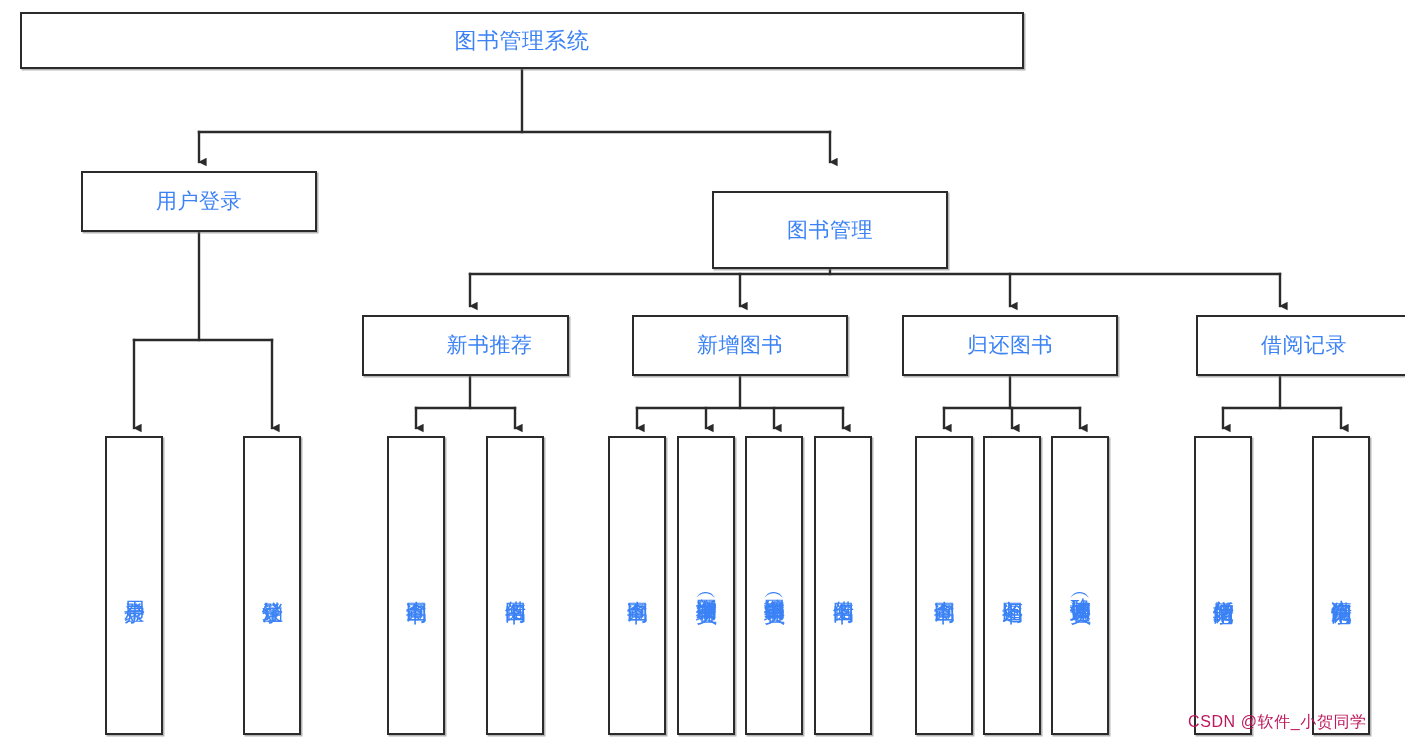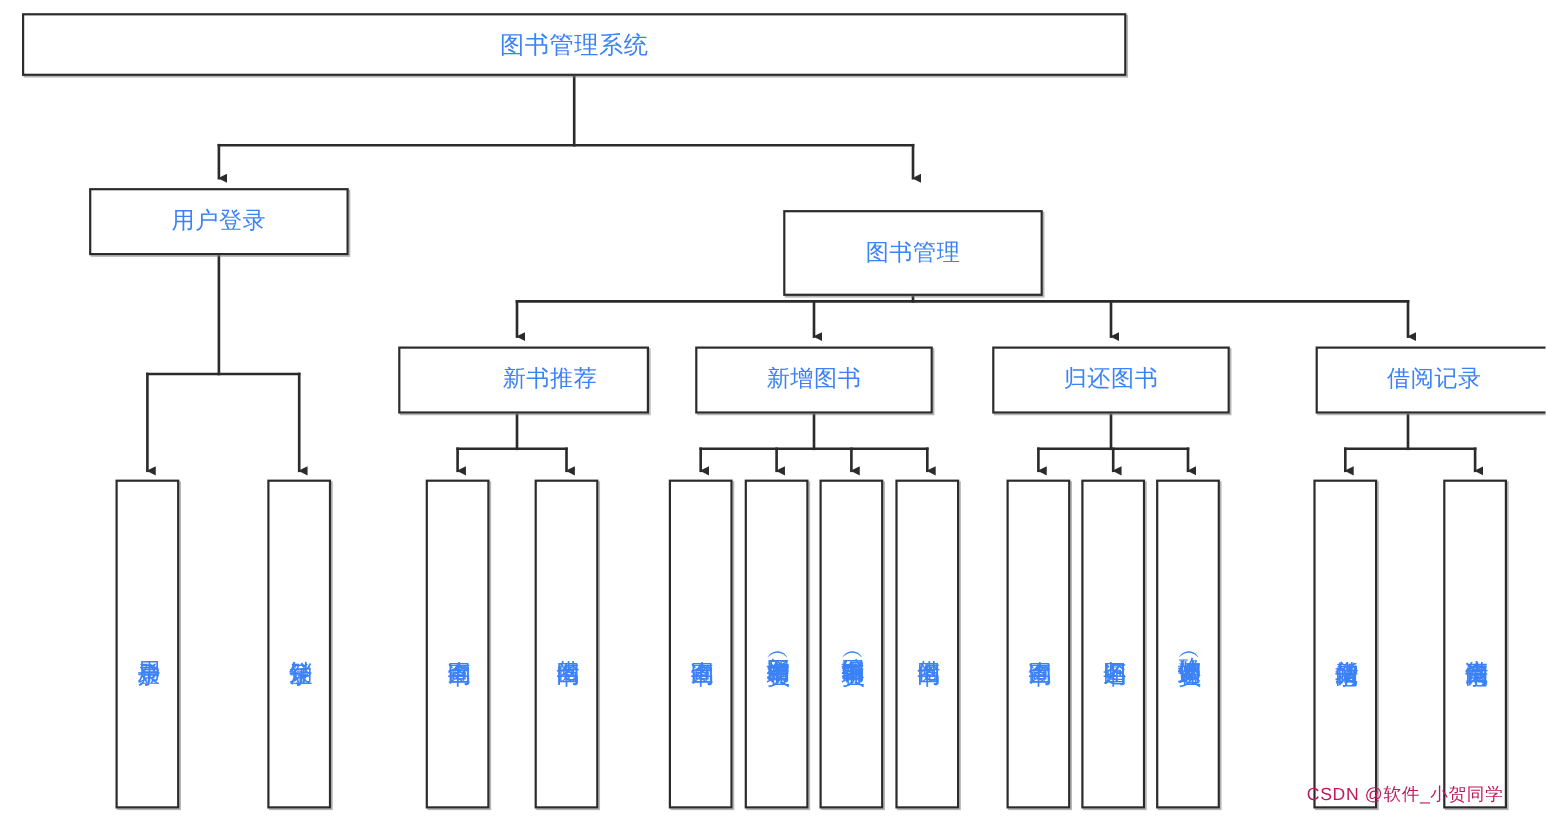--- a/index.html
+++ b/index.html
@@ -131,21 +131,21 @@
     <span class="node-label">图书管理系统</span>
   </div>
 
   <div class="node-box horizontal" style="left: 81px; top: 171px; width: 236px; height: 61px;">
     <span class="node-label">用户登录</span>
   </div>
   <div class="node-box horizontal" style="left: 712px; top: 171px; width: 236px; height: 78px; margin-top: 20px;">
     <span class="node-label">图书管理</span>
   </div>
 
-  <div class="node-box horizontal" style="left: 362px; top: 315px; width: 228px; height: 61px; padding-left: 48px;">
+  <div class="node-box horizontal" style="left: 362px; top: 315px; width: 207px; height: 61px; padding-left: 48px;">
     <span class="node-label">新书推荐</span>
   </div>
   <div class="node-box horizontal" style="left: 632px; top: 315px; width: 216px; height: 61px;">
     <span class="node-label">新增图书</span>
   </div>
   <div class="node-box horizontal" style="left: 902px; top: 315px; width: 216px; height: 61px;">
     <span class="node-label">归还图书</span>
   </div>
   <div class="node-box horizontal" style="left: 1172px; top: 315px; width: 216px; height: 61px; margin-left: 24px;">
     <span class="node-label">借阅记录</span>

